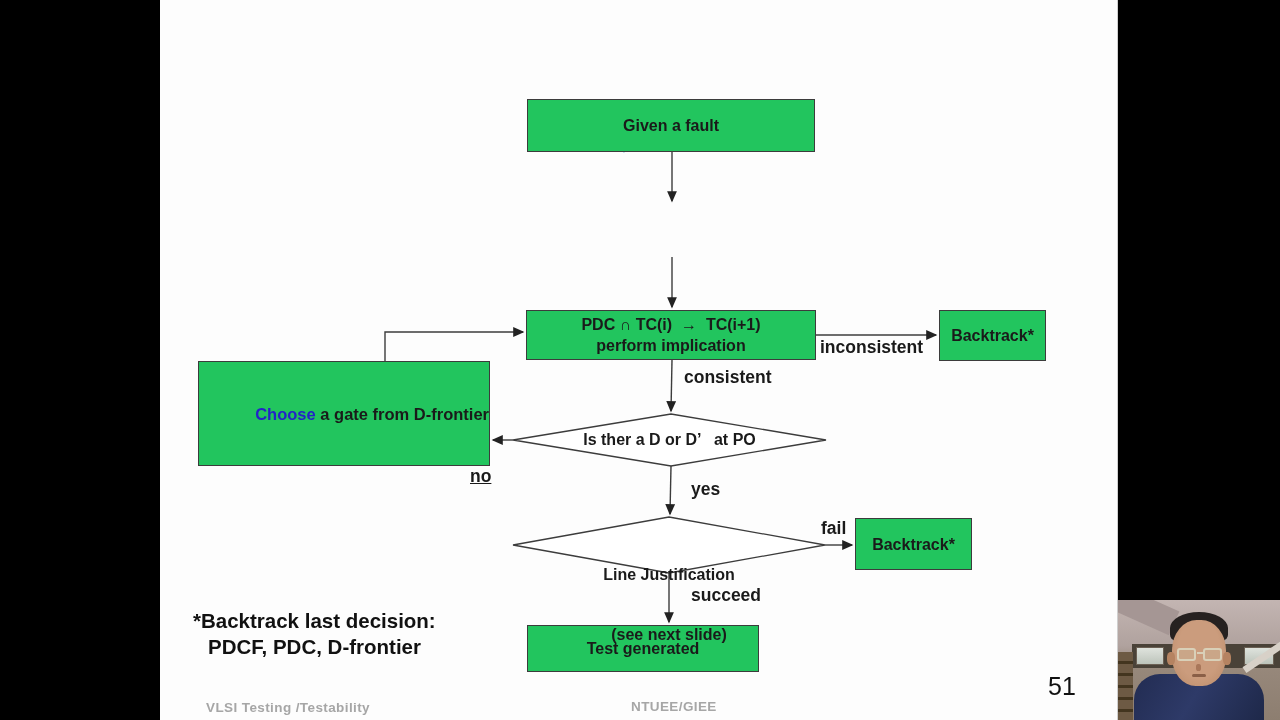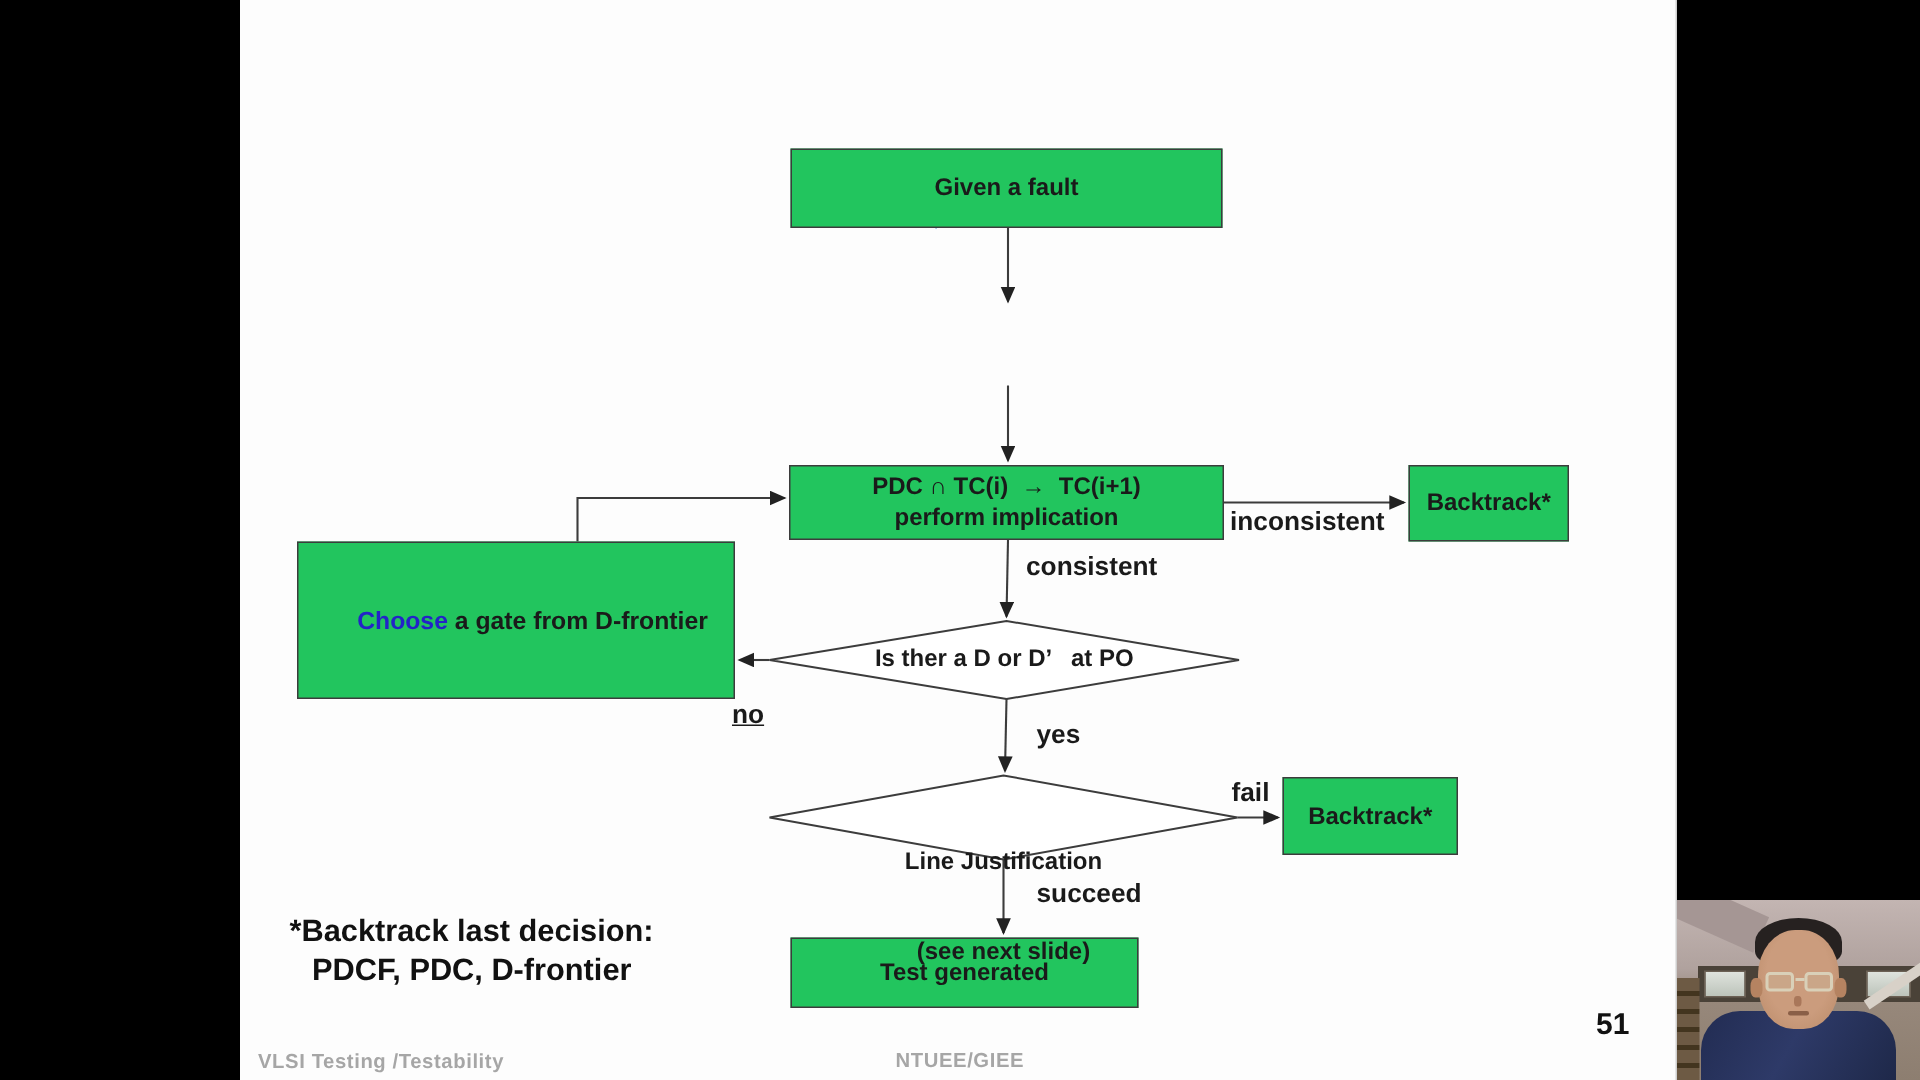--- a/index.html
+++ b/index.html
@@ -16,29 +16,29 @@
   .stage{position:relative;width:1280px;height:720px;background:#000;}
   .slide{position:absolute;left:160px;top:0;width:958px;height:720px;
     background:#fdfdfd;border-right:1px solid #cfcfcf;}
   .title{position:absolute;left:0;top:22px;width:100%;text-align:center;
     font-size:39px;font-weight:bold;letter-spacing:-1px;color:var(--title-purple);}
   svg.overlay{position:absolute;left:0;top:0;pointer-events:none;}
   .fbox{position:absolute;background:#22c55e;border:1.5px solid var(--line);
     display:flex;flex-direction:column;align-items:center;justify-content:center;
     font-weight:bold;color:var(--ink);}
   .fbox .ln{line-height:21px;font-size:16px;white-space:pre;}
-  .leftbox{align-items:center;padding-left:22px;}
+  .leftbox{align-items:flex-end;padding-left:22px;}
   .leftbox .ln{font-size:16.5px;line-height:22px;}
   .blue{color:var(--keyword-blue);}
   .dtext{position:absolute;text-align:center;font-weight:bold;color:var(--ink);
     font-size:16px;line-height:20px;white-space:pre;}
   .elabel{position:absolute;font-weight:bold;color:var(--ink);font-size:17.5px;white-space:pre;}
   .note{position:absolute;font-weight:bold;color:#111;font-size:20.5px;line-height:26px;}
-  .pagenum{position:absolute;font-weight:bold;color:#111;font-size:20px;margin-left:16px;}
-  .footer{position:absolute;font-weight:bold;color:var(--footer-gray);font-size:13.5px;letter-spacing:.4px;}
+  .pagenum{position:absolute;font-weight:normal;color:#111;font-size:25px;}
+  .footer{position:absolute;font-weight:bold;color:var(--footer-gray);font-size:13.5px;letter-spacing:.4px;margin-left:34px;}
   
   .webcam{position:absolute;left:1118px;top:600px;width:162px;height:120px;overflow:hidden;
     background:linear-gradient(180deg,#c3b5b2 0%,#b0a29e 38%,#97887b 55%,#8d7e70 100%);}
   .wc-beam{position:absolute;left:-30px;top:-8px;width:90px;height:26px;background:#a59694;
     transform:rotate(24deg);}
   .wc-winrow{position:absolute;left:14px;top:44px;width:148px;height:24px;background:#4a4238;}
   .wc-pane{position:absolute;top:3px;height:18px;background:linear-gradient(180deg,#dfe3dd,#bdc4bb);
     border:1px solid #6b6054;}
   .wc-shelf{position:absolute;left:0;top:52px;width:15px;height:68px;
     background:repeating-linear-gradient(180deg,#6d5a44 0 9px,#43351f 9px 12px);}
@@ -121,21 +121,21 @@
     </div>
 
     <div class="dtext" style="left:353px;top:525px;width:312px;">
       <div>Line Justification</div>
       <div>(see next slide)</div>
     </div>
     <div class="dtext" style="left:353px;top:430px;width:313px;">Is ther a D or D’   at PO</div>
 
     <div class="elabel" style="left:660px;top:337px;">inconsistent</div>
     <div class="elabel" style="left:524px;top:367px;">consistent</div>
-    <div class="elabel" style="left:328px;top:466px;text-decoration:underline;">no</div>
+    <div class="elabel" style="left:310px;top:466px;text-decoration:underline;">no</div>
     <div class="elabel" style="left:531px;top:479px;">yes</div>
     <div class="elabel" style="left:661px;top:518px;">fail</div>
     <div class="elabel" style="left:531px;top:585px;">succeed</div>
 
     <div class="note" style="left:33px;top:608px;">
       <div>*Backtrack last decision:</div>
       <div style="padding-left:15px;">PDCF, PDC, D-frontier</div>
     </div>
 
     <div class="pagenum" style="left:888px;top:672px;">51</div>

